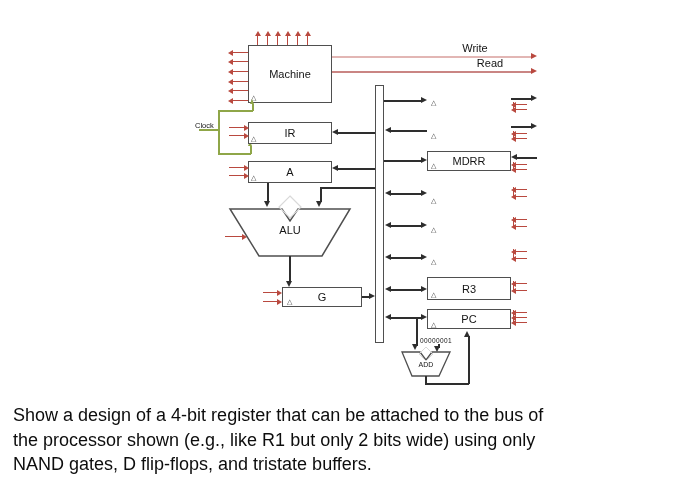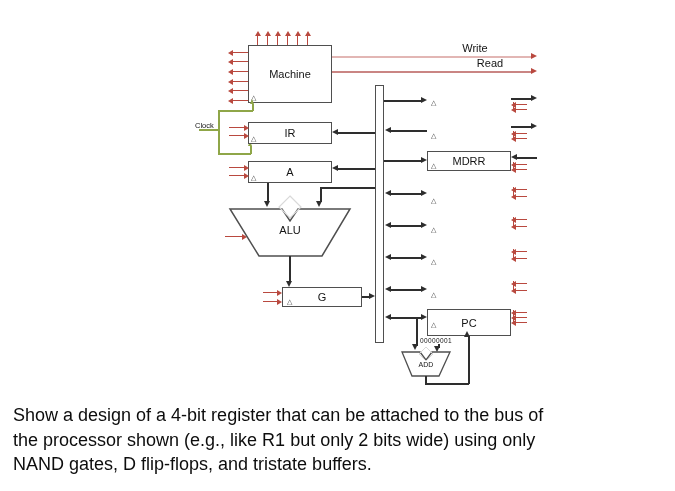--- a/index.html
+++ b/index.html
@@ -179,29 +179,32 @@
   <div class="ln h" style="left:391px;top:257px;width:30px;"></div>
   <span class="ah r" style="left:421px;top:254px;"></span>
   <div class="tri" style="left:431px;top:259px;">△</div>
   <div class="ra v" style="left:513px;top:249px;height:11px;"></div>
   <div class="ra h l" style="left:516px;top:251px;width:11px;"></div>
   <div class="ra h l" style="left:516px;top:258px;width:11px;"></div>
 
   <span class="ah l" style="left:385px;top:286px;"></span>
   <div class="ln h" style="left:391px;top:289px;width:30px;"></div>
   <span class="ah r" style="left:421px;top:286px;"></span>
+  <div class="box" style="left:427px;top:277px;width:84px;height:23px;">
+    <span>R3</span>
+  </div>
   <div class="tri" style="left:431px;top:292px;">△</div>
   <div class="ra v" style="left:513px;top:281px;height:11px;"></div>
   <div class="ra h l" style="left:516px;top:283px;width:11px;"></div>
   <div class="ra h l" style="left:516px;top:290px;width:11px;"></div>
 
   <span class="ah l" style="left:385px;top:314px;"></span>
   <div class="ln h" style="left:391px;top:317px;width:30px;"></div>
   <span class="ah r" style="left:421px;top:314px;"></span>
-  <div class="box" style="left:427px;top:309px;width:84px;height:27px;">
+  <div class="box" style="left:427px;top:309px;width:84px;height:20px;">
     <span>PC</span>
   </div>
   <div class="tri" style="left:431px;top:322px;">△</div>
   <div class="ra v" style="left:513px;top:310px;height:14px;"></div>
   <div class="ra h l" style="left:516px;top:312px;width:11px;"></div>
   <div class="ra h l" style="left:516px;top:317px;width:11px;"></div>
   <div class="ra h l" style="left:516px;top:322px;width:11px;"></div>
 
   <div class="ln v" style="left:416px;top:318px;height:28px;"></div>
   <span class="ah d" style="left:412px;top:344px;"></span>

